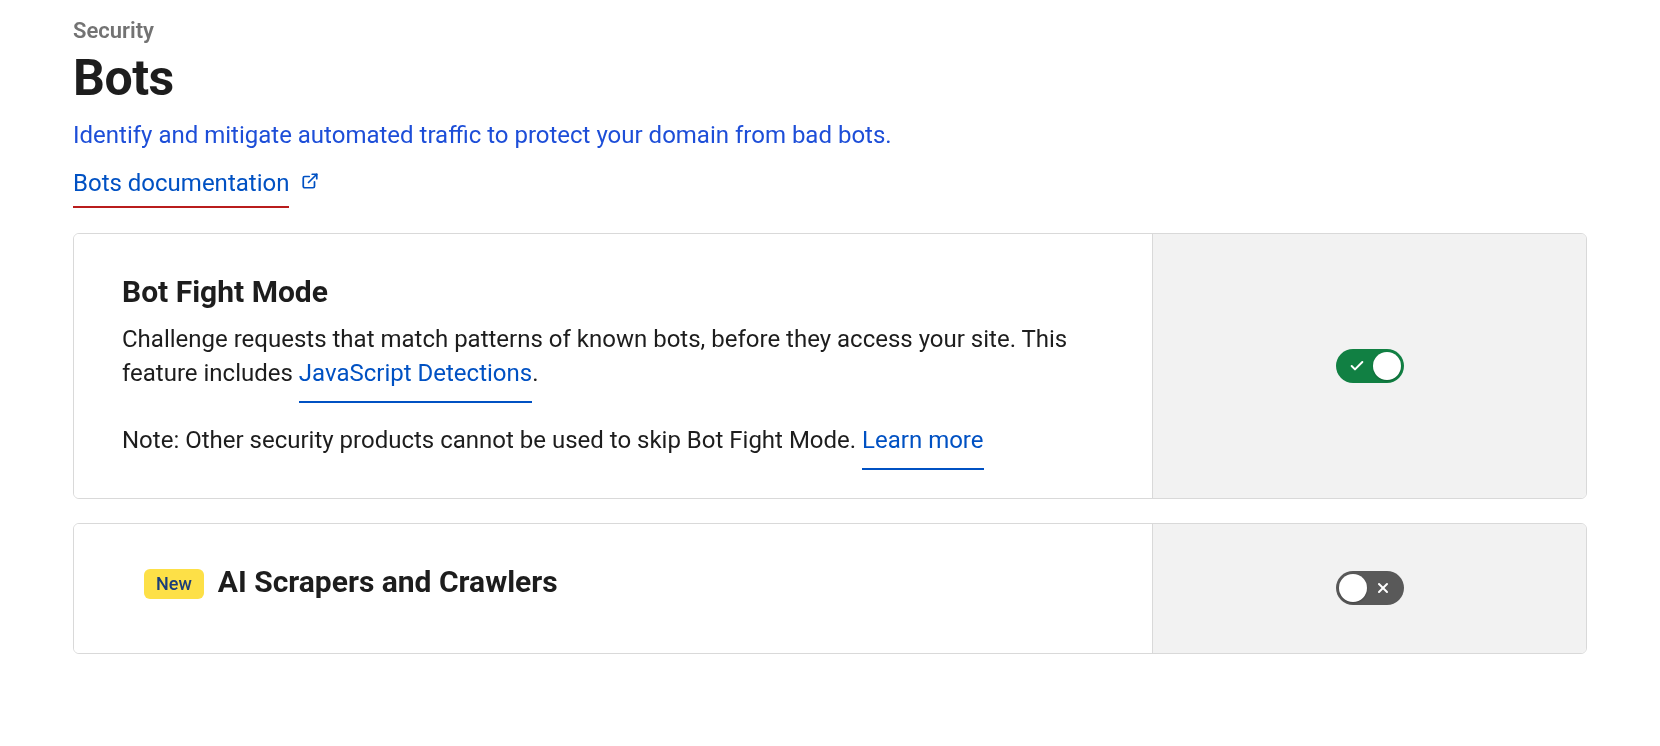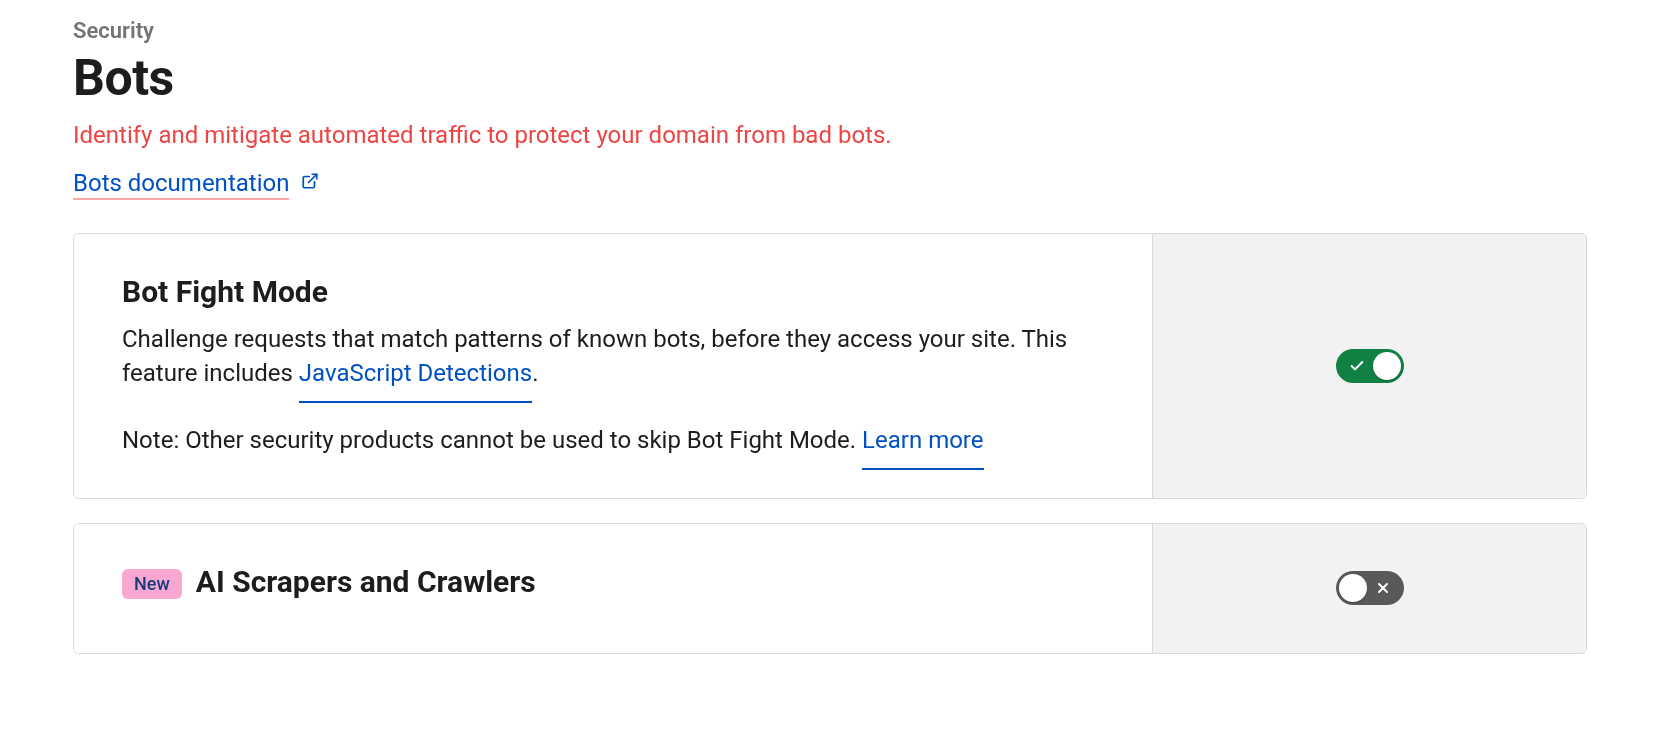--- a/index.html
+++ b/index.html
@@ -19,32 +19,32 @@
     .page-title {
       font-size: 50px;
       font-weight: 700;
       color: #1d1d1d;
       margin-bottom: 14px;
       letter-spacing: -0.5px;
     }
     .page-subtitle {
       font-size: 24px;
       font-weight: 400;
-      color: #ef4444;
+      color: #1d4ed8;
       margin-bottom: 20px;
     }
     .doc-link-row {
       margin-bottom: 36px;
     }
     .link {
       color: #0051c3;
       text-decoration: none;
-      border-bottom: 2px solid #fca5a5;
-      font-size: 24px;
-      padding-bottom: 1px;
+      border-bottom: 2px solid #b91c1c;
+      font-size: 24px;
+      padding-bottom: 9px;
     }
     .ext-icon {
       display: inline-block;
       vertical-align: 1px;
       margin-left: 8px;
       color: #0051c3;
     }
     .ext-icon svg { width: 18px; height: 18px; }
     .card {
       display: flex;
@@ -73,27 +73,28 @@
       gap: 14px;
       margin-bottom: 14px;
     }
     .card-title {
       font-size: 30px;
       font-weight: 700;
       color: #1d1d1d;
     }
     .badge-new {
       display: inline-block;
-      background: #f9a8d4;
+      background: #fde047;
       color: #1a3d7a;
       font-size: 18px;
       font-weight: 500;
       padding: 4px 12px;
       border-radius: 6px;
       line-height: 1.2;
+      margin-left: 22px;
     }
     .card-desc {
       font-size: 24px;
       font-weight: 400;
       color: #1d1d1d;
       line-height: 1.4;
     }
     .card-note {
       font-size: 24px;
       color: #1d1d1d;

